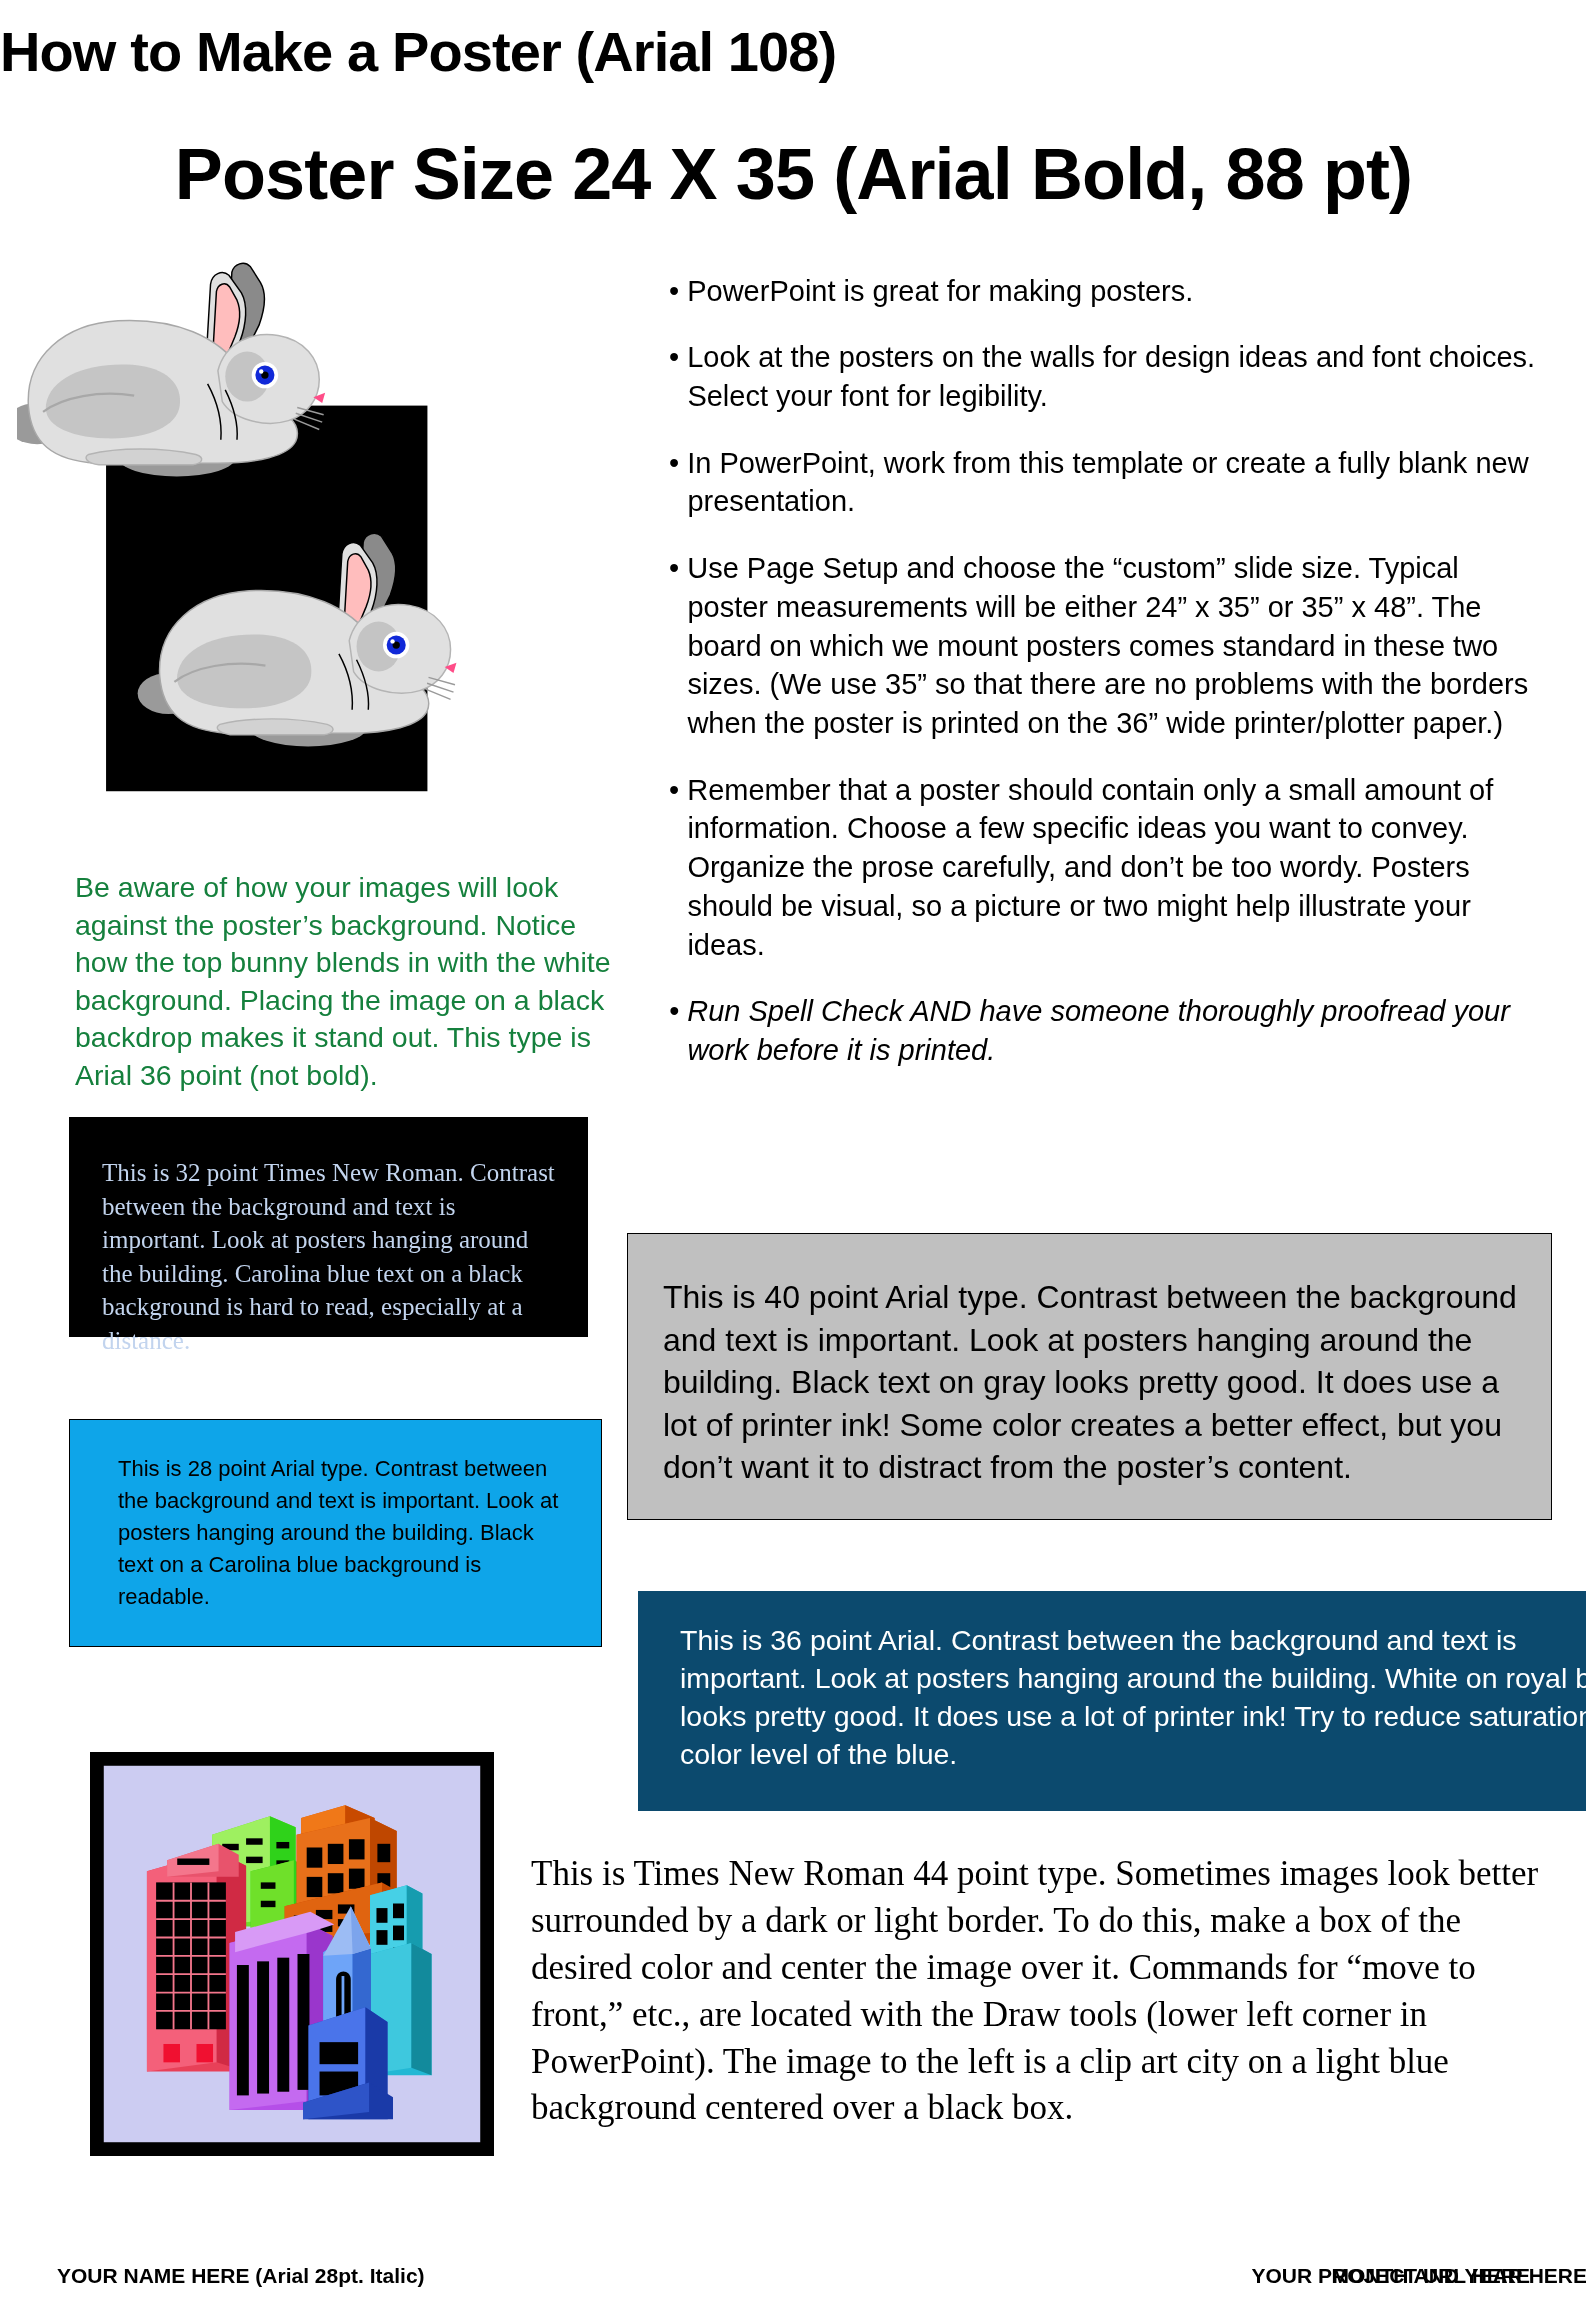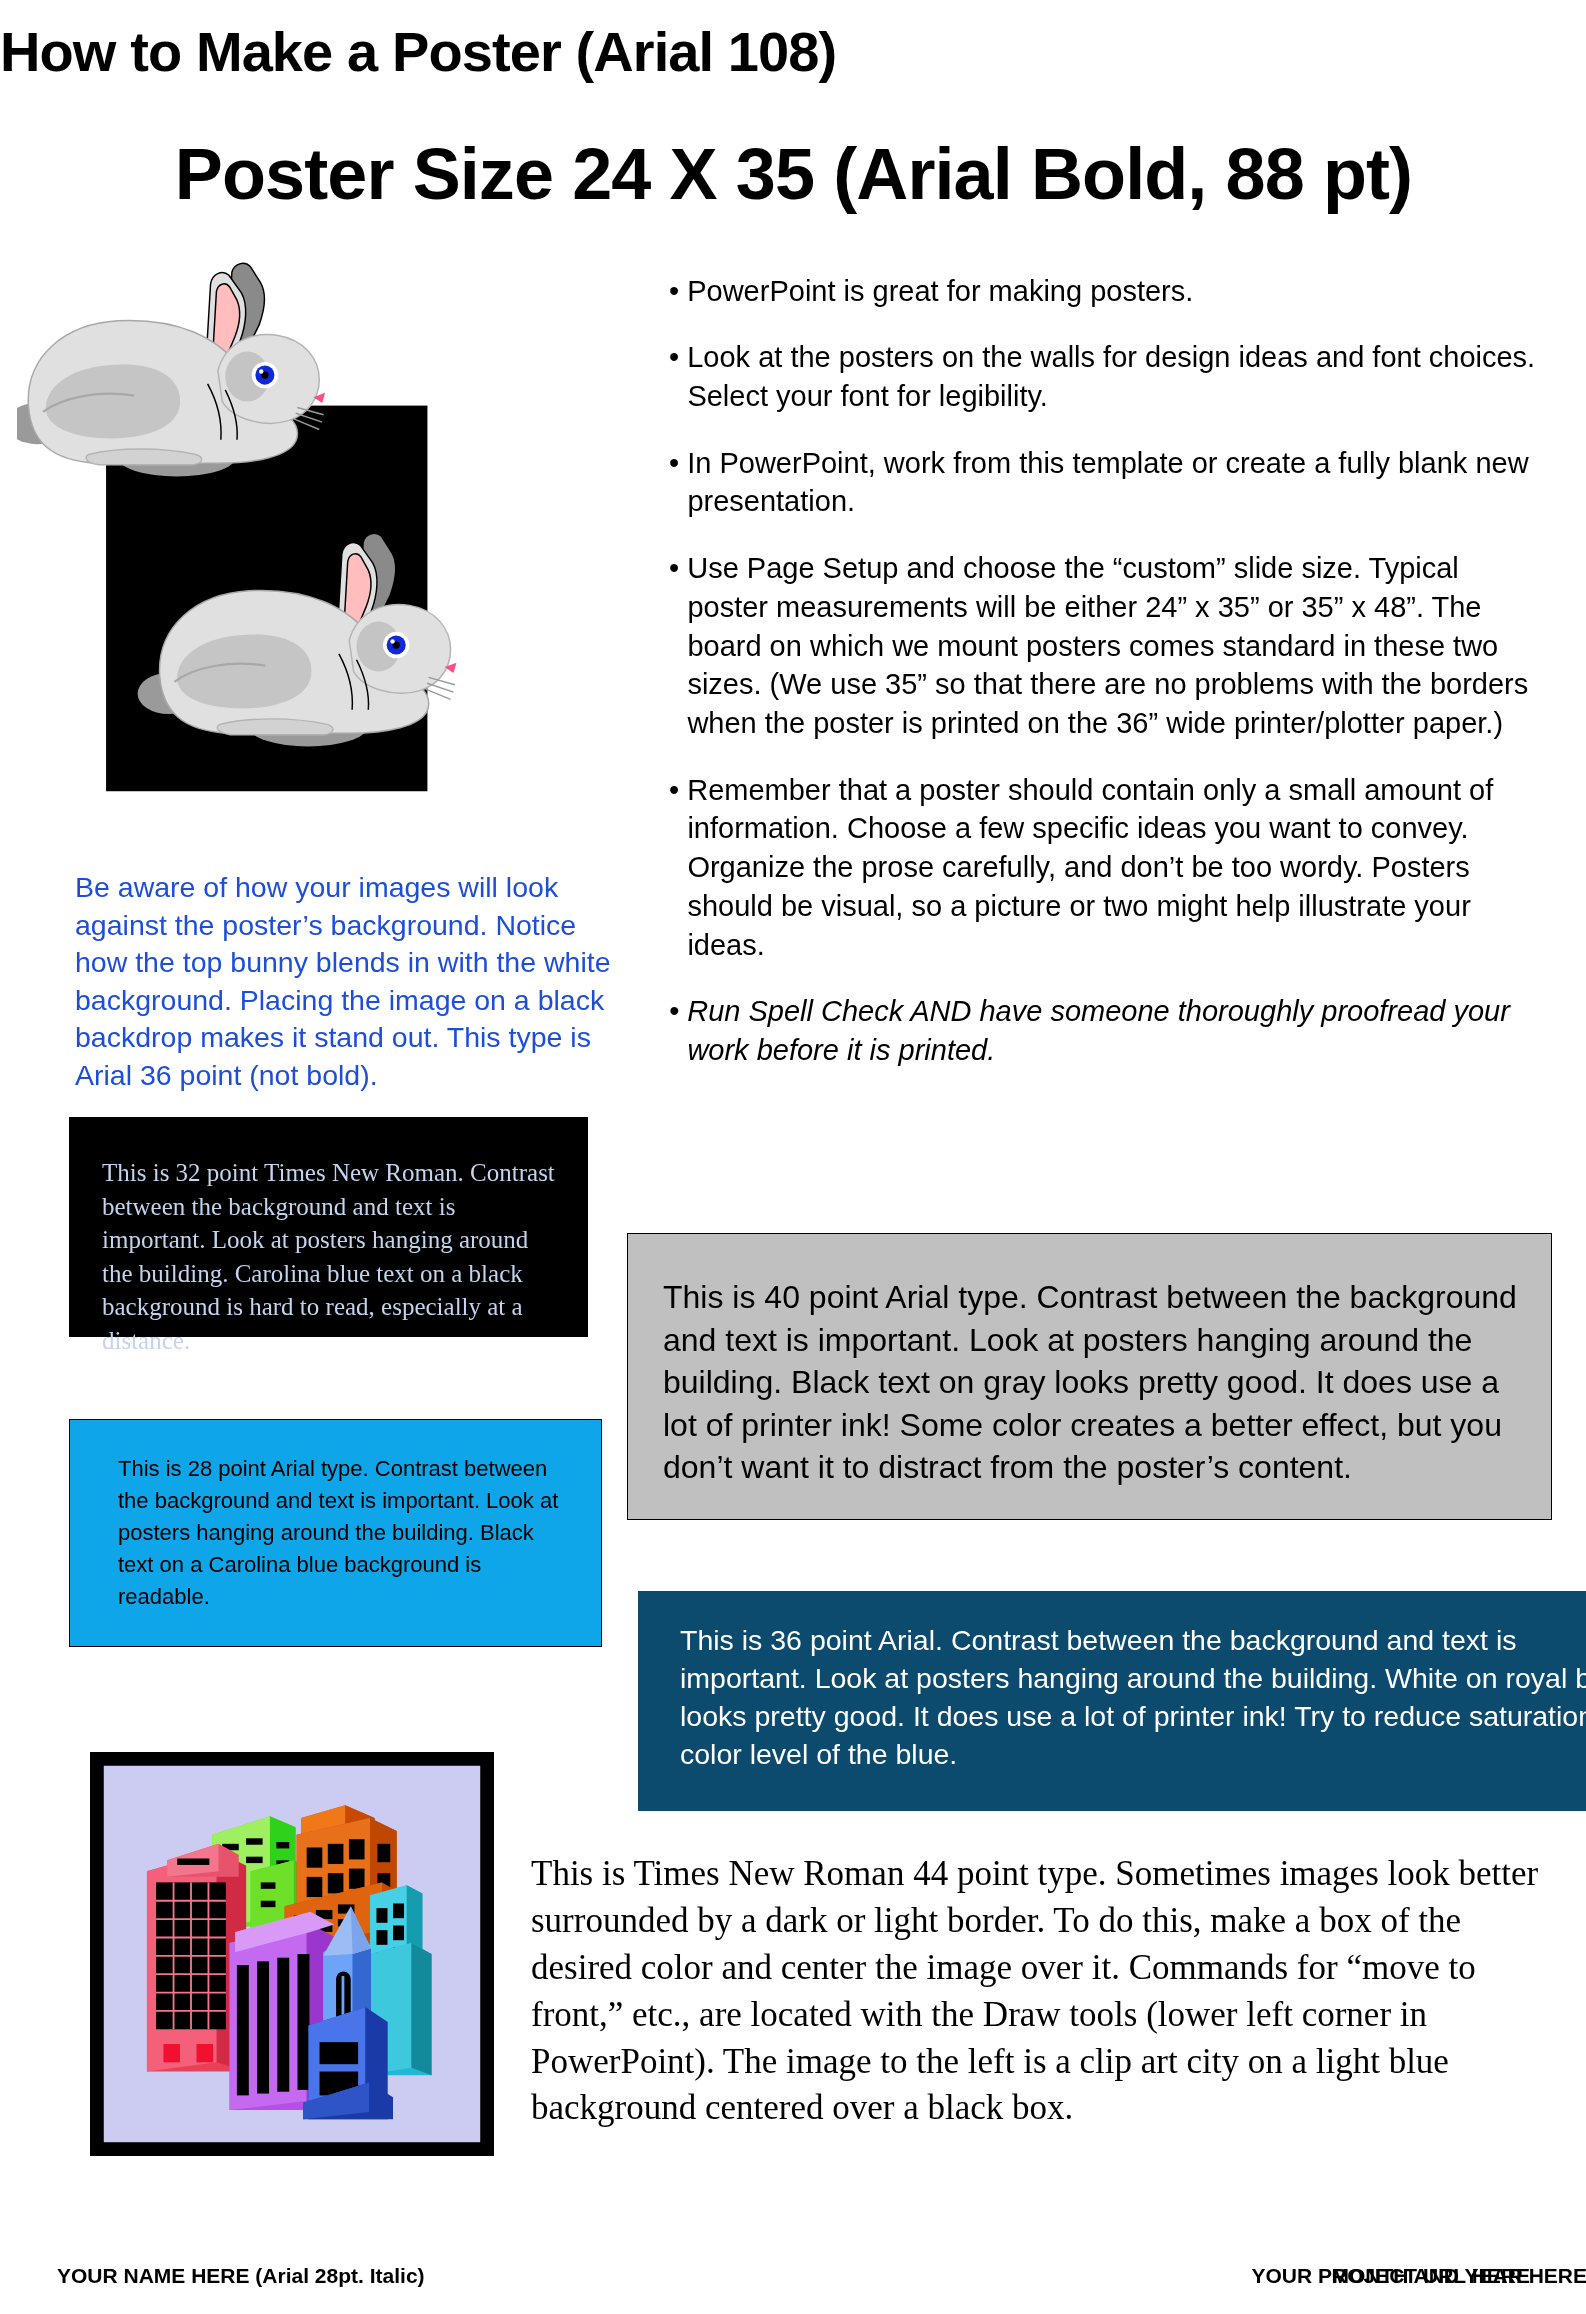--- a/index.html
+++ b/index.html
@@ -62,21 +62,21 @@
 
   
   #left-caption {
     position: absolute;
     left: 75px;
     top: 869px;
     width: 551px;
     font-size: 28.5px;
     line-height: 1.32;
     font-family: "Liberation Sans", sans-serif;
-    color: #1d4ed8;
+    color: #15803d;
   }
 
   
   #box-black {
     position: absolute;
     left: 69px;
     top: 1117px;
     width: 519px;
     height: 220px;
     background: #000000;

